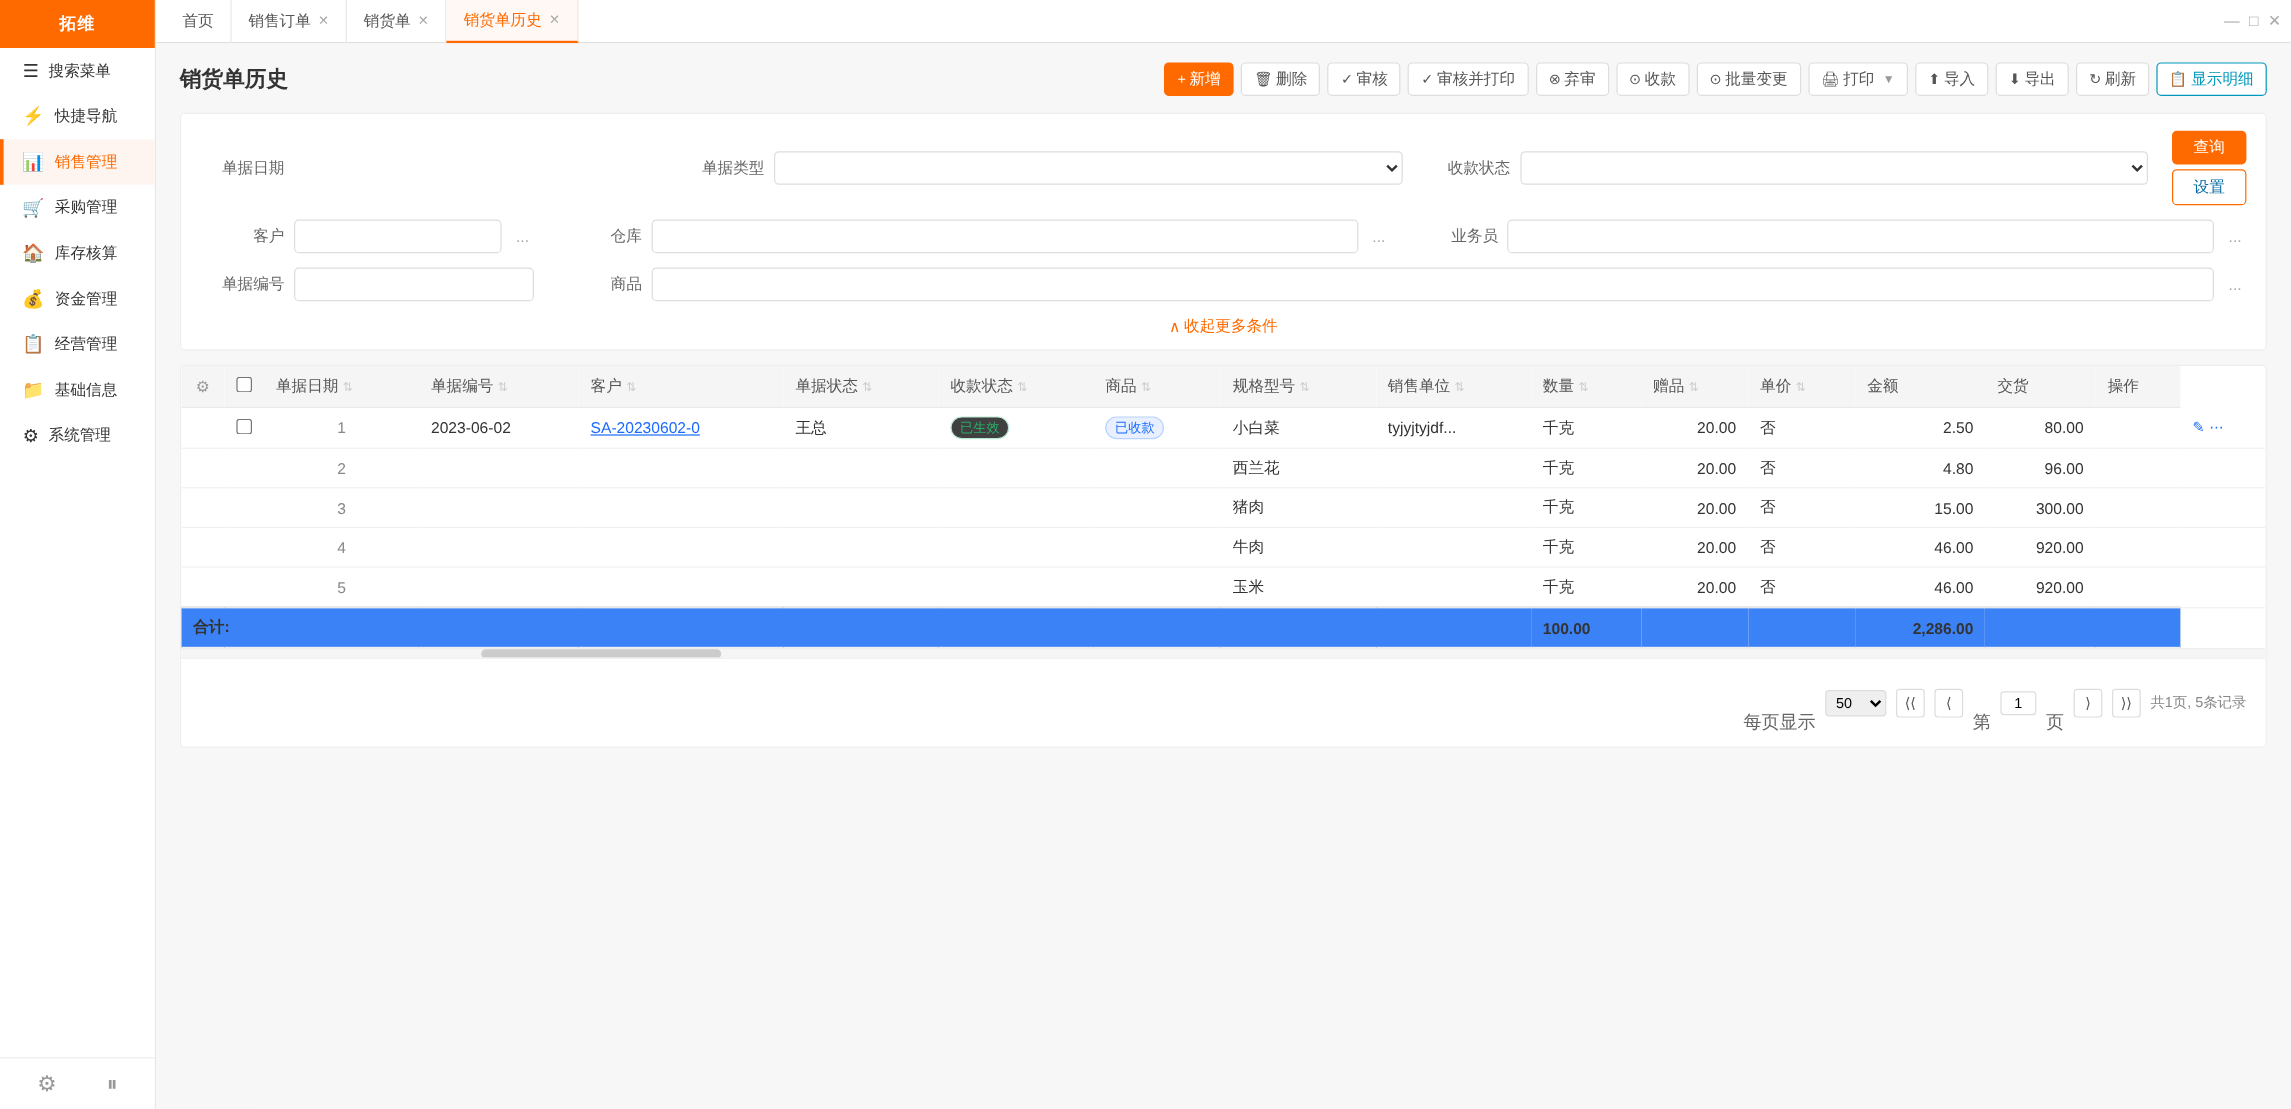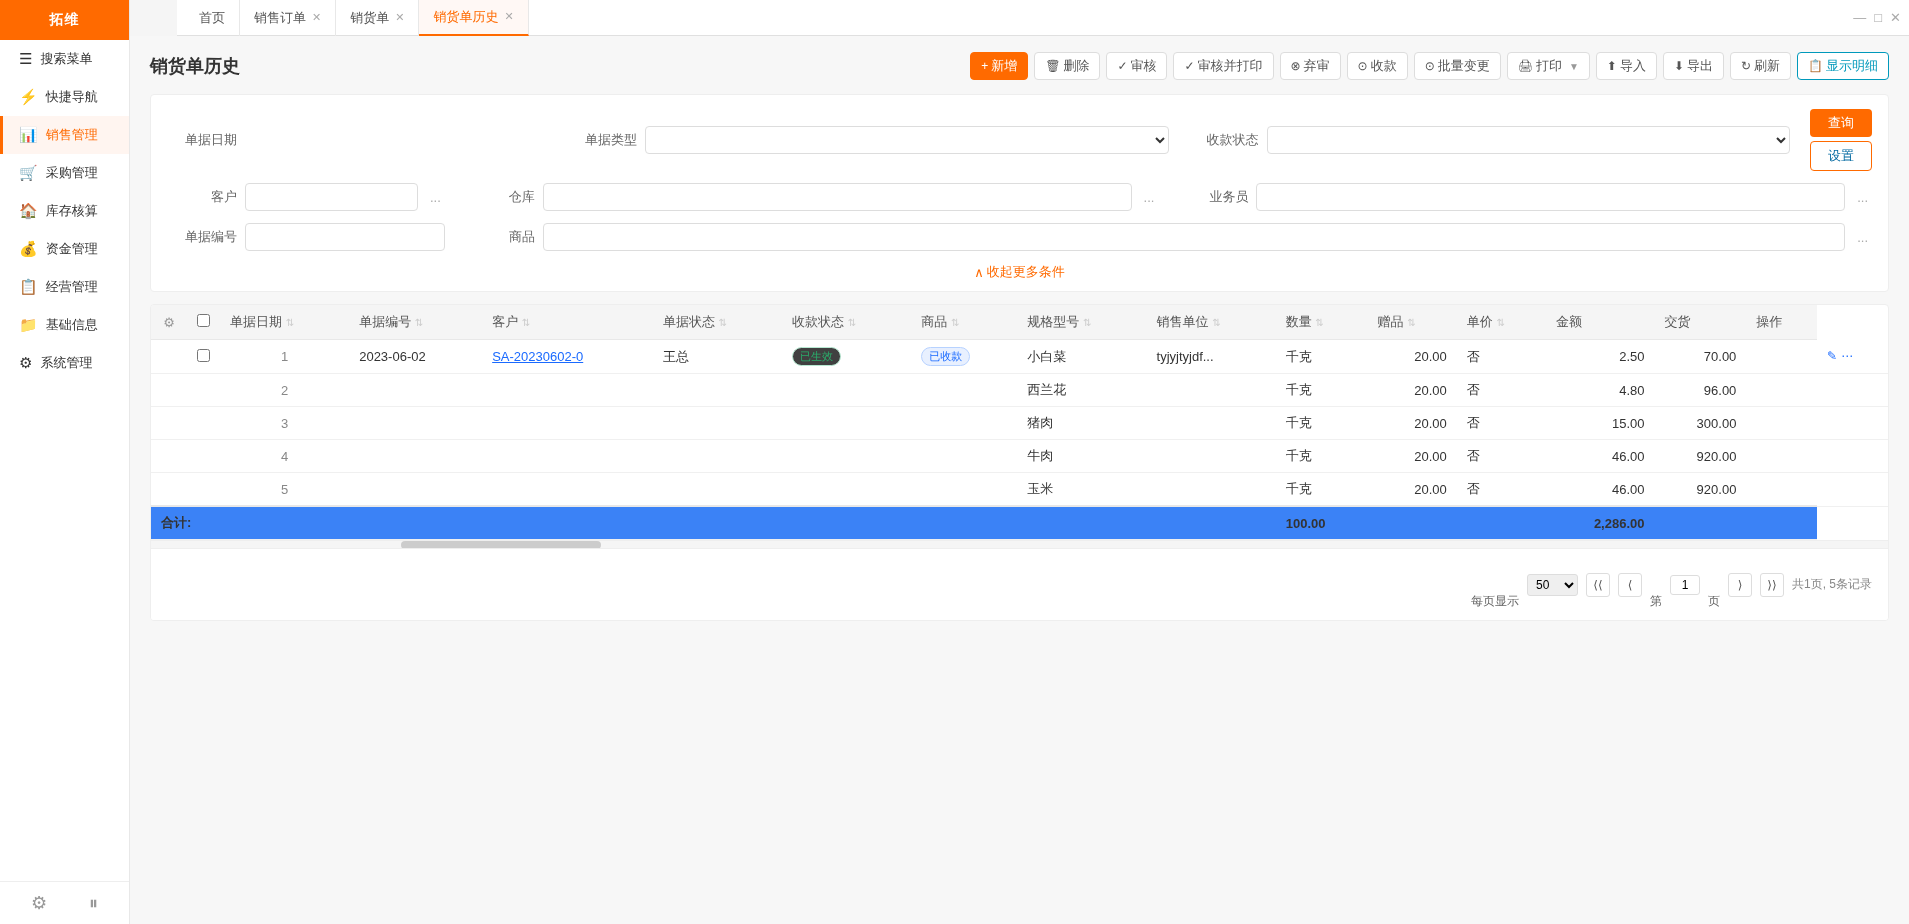--- a/index.html
+++ b/index.html
@@ -51,21 +51,20 @@
 
     
     .tab-bar {
       background: #fff;
       border-bottom: 1px solid #e0e0e0;
       display: flex;
       align-items: center;
       height: 36px;
       padding: 11px 8px;
       flex-shrink: 0;
-      margin-left: 47px;
     }
     .tab {
       display: flex;
       align-items: center;
       gap: 4px;
       padding: 0 14px;
       height: 36px;
       cursor: pointer;
       color: #555;
       border-right: 1px solid #e8e8e8;
@@ -194,21 +193,21 @@
     
     .pagination {
       display: flex;
       align-items: center;
       justify-content: flex-end;
       padding: 10px 16px;
       gap: 8px;
       border-top: 1px solid #eee;
       background: #fff;
     }
-    .pagination-label { color: #666; font-size: 12px; margin-top: 34px; }
+    .pagination-label { color: #666; font-size: 15px; margin-top: 34px; }
     .pagination-select {
       border: 1px solid #ddd;
       border-radius: 3px;
       padding: 2px 4px;
       font-size: 12px;
     }
     .pagination-btn {
       width: 24px;
       height: 24px;
       border: 1px solid #ddd;
@@ -526,21 +525,21 @@
                 <td><span class="table-link">SA-20230602-0</span></td>
                 <td>王总</td>
                 <td><span class="badge badge-green">已生效</span></td>
                 <td><span class="badge badge-blue">已收款</span></td>
                 <td>小白菜</td>
                 <td>tyjyjtyjdf...</td>
                 <td>千克</td>
                 <td style="text-align: right;">20.00</td>
                 <td>否</td>
                 <td style="text-align: right;">2.50</td>
-                <td style="text-align: right;">70.00</td>
+                <td style="text-align: right;">80.00</td>
                 <td></td>
                 <td>
                   <div class="row-actions">
                     <button class="row-action-btn">✎</button>
                     <button class="row-action-btn">⋯</button>
                   </div>
                 </td>
               </tr>
               <tr>
                 <td class="col-set"></td>

